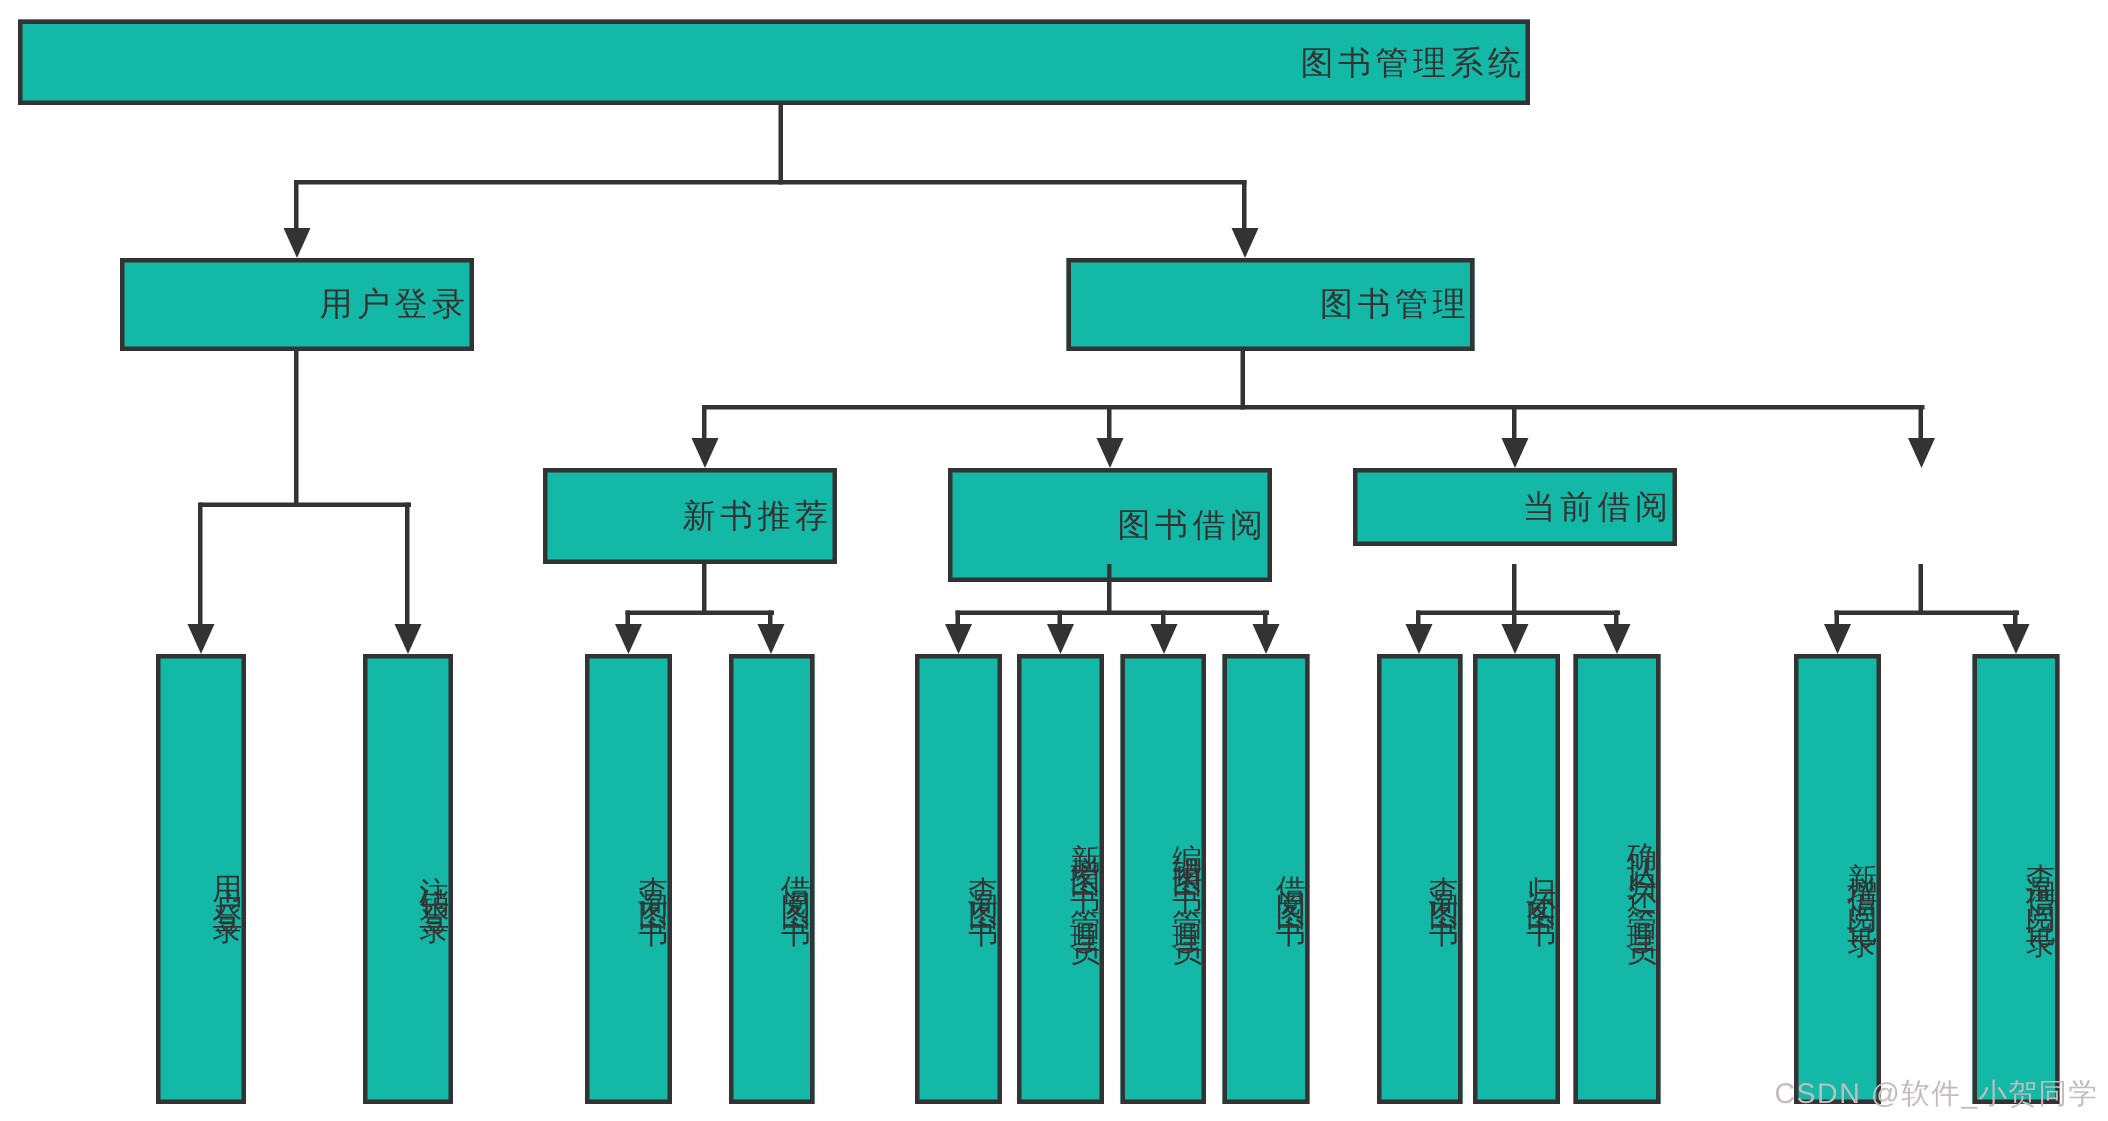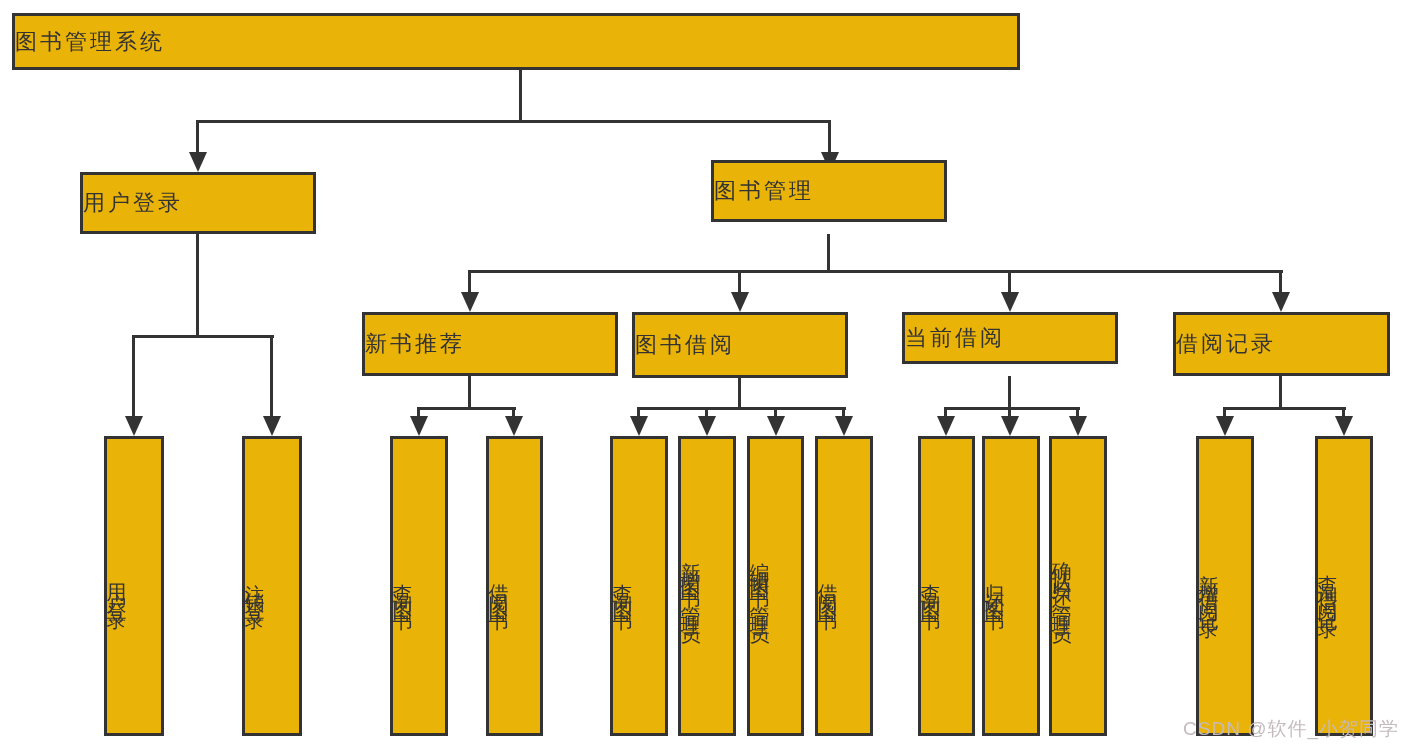--- a/index.html
+++ b/index.html
@@ -1,22 +1,22 @@
 <!DOCTYPE html>
 <html><head>
 <meta charset="utf-8">
 <style>
   html,body{margin:0;padding:0;background:#ffffff;}
   .canvas{
     position:relative;width:1405px;height:747px;background:#ffffff;overflow:hidden;
     font-family:"Liberation Sans","DejaVu Sans",sans-serif;color:#333333;
   }
   .box{
-    position:absolute;box-sizing:border-box;background:#eab308;
-    border:3px solid #333333;display:flex;align-items:center;justify-content:flex-start;
+    position:absolute;box-sizing:border-box;background:#14b8a6;
+    border:3px solid #333333;display:flex;align-items:center;justify-content:flex-end;
   }
   .hnode span{font-size:22px;letter-spacing:3px;line-height:1;color:#333333;}
   .vnode span{
     writing-mode:vertical-rl;font-size:20px;letter-spacing:9px;line-height:1;color:#333333;
   }
   .vline{position:absolute;width:3px;background:#333333;}
   .hline{position:absolute;height:3px;background:#333333;}
   .arr{position:absolute;width:3px;background:#333333;}
   .arr::after{
     content:"";position:absolute;left:50%;transform:translateX(-50%);bottom:-20px;
@@ -38,47 +38,44 @@
   </div>
 
   <div class="vline" style="left:519px;top:70px;height:53px"></div>
   <div class="hline" style="left:197px;top:120px;width:634px"></div>
   <div class="arr" style="left:196px;top:120px;height:32px"></div>
   <div class="arr" style="left:828px;top:120px;height:32px"></div>
 
   <div class="box hnode" style="left:80px;top:172px;width:236px;height:62px">
     <span>用户登录</span>
   </div>
-  <div class="box hnode" style="left:711px;top:160px;width:236px;height:62px">
+  <div class="box hnode" style="left:711px;top:172px;width:272px;height:62px">
     <span>图书管理</span>
   </div>
 
   <div class="vline" style="left:196px;top:234px;height:104px"></div>
   <div class="hline" style="left:133px;top:335px;width:141px"></div>
   <div class="arr" style="left:132px;top:335px;height:81px"></div>
   <div class="arr" style="left:270px;top:335px;height:81px"></div>
 
   <div class="vline" style="left:827px;top:234px;height:39px"></div>
   <div class="hline" style="left:468px;top:270px;width:815px"></div>
   <div class="arr" style="left:468px;top:270px;height:22px"></div>
   <div class="arr" style="left:738px;top:270px;height:22px"></div>
   <div class="arr" style="left:1008px;top:270px;height:22px"></div>
   <div class="arr" style="left:1279px;top:270px;height:22px"></div>
 
-  <div class="box hnode" style="left:362px;top:312px;width:256px;height:64px">
+  <div class="box hnode" style="left:362px;top:312px;width:196px;height:64px">
     <span>新书推荐</span>
   </div>
-  <div class="box hnode" style="left:632px;top:312px;width:216px;height:66px">
+  <div class="box hnode" style="left:632px;top:312px;width:216px;height:76px">
     <span>图书借阅</span>
   </div>
   <div class="box hnode" style="left:902px;top:312px;width:216px;height:52px">
     <span>当前借阅</span>
-  </div>
-  <div class="box hnode" style="left:1173px;top:312px;width:217px;height:64px">
-    <span>借阅记录</span>
   </div>
 
   <div class="vline" style="left:468px;top:376px;height:34px"></div>
   <div class="hline" style="left:417px;top:407px;width:99px"></div>
   <div class="arr" style="left:417px;top:407px;height:9px"></div>
   <div class="arr" style="left:512px;top:407px;height:9px"></div>
 
   <div class="vline" style="left:738px;top:376px;height:34px"></div>
   <div class="hline" style="left:637px;top:407px;width:209px"></div>
   <div class="arr" style="left:637px;top:407px;height:9px"></div>

